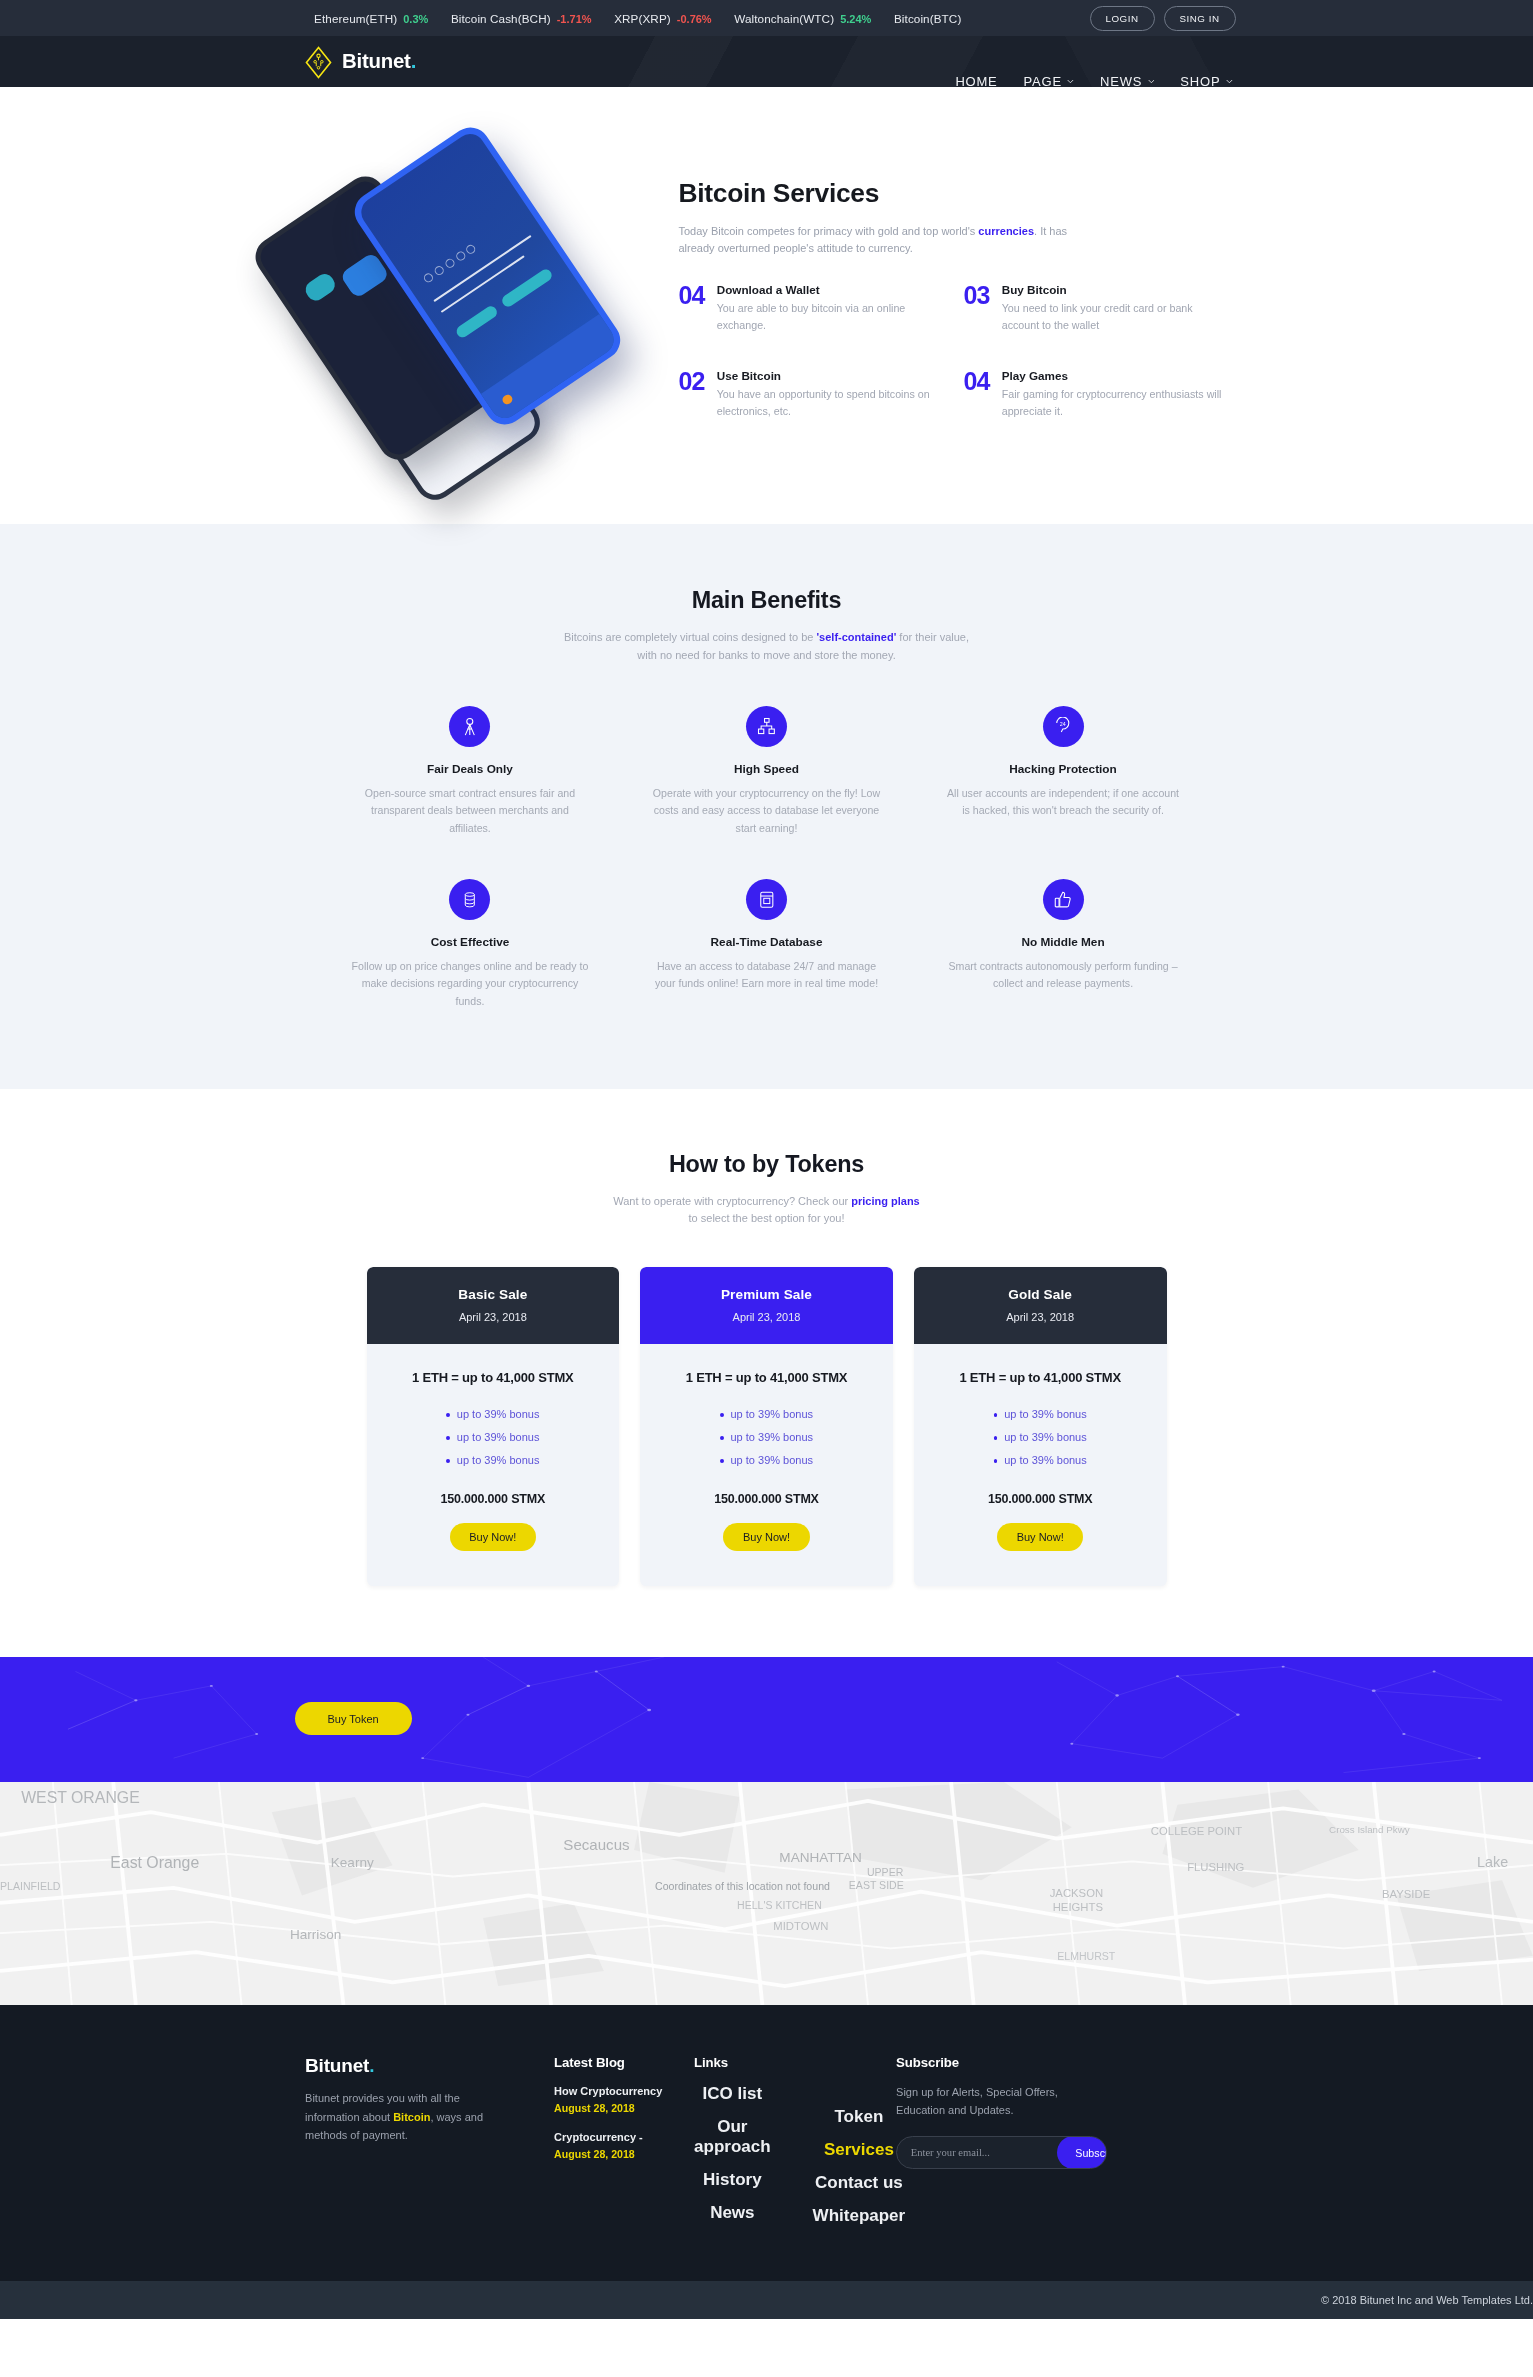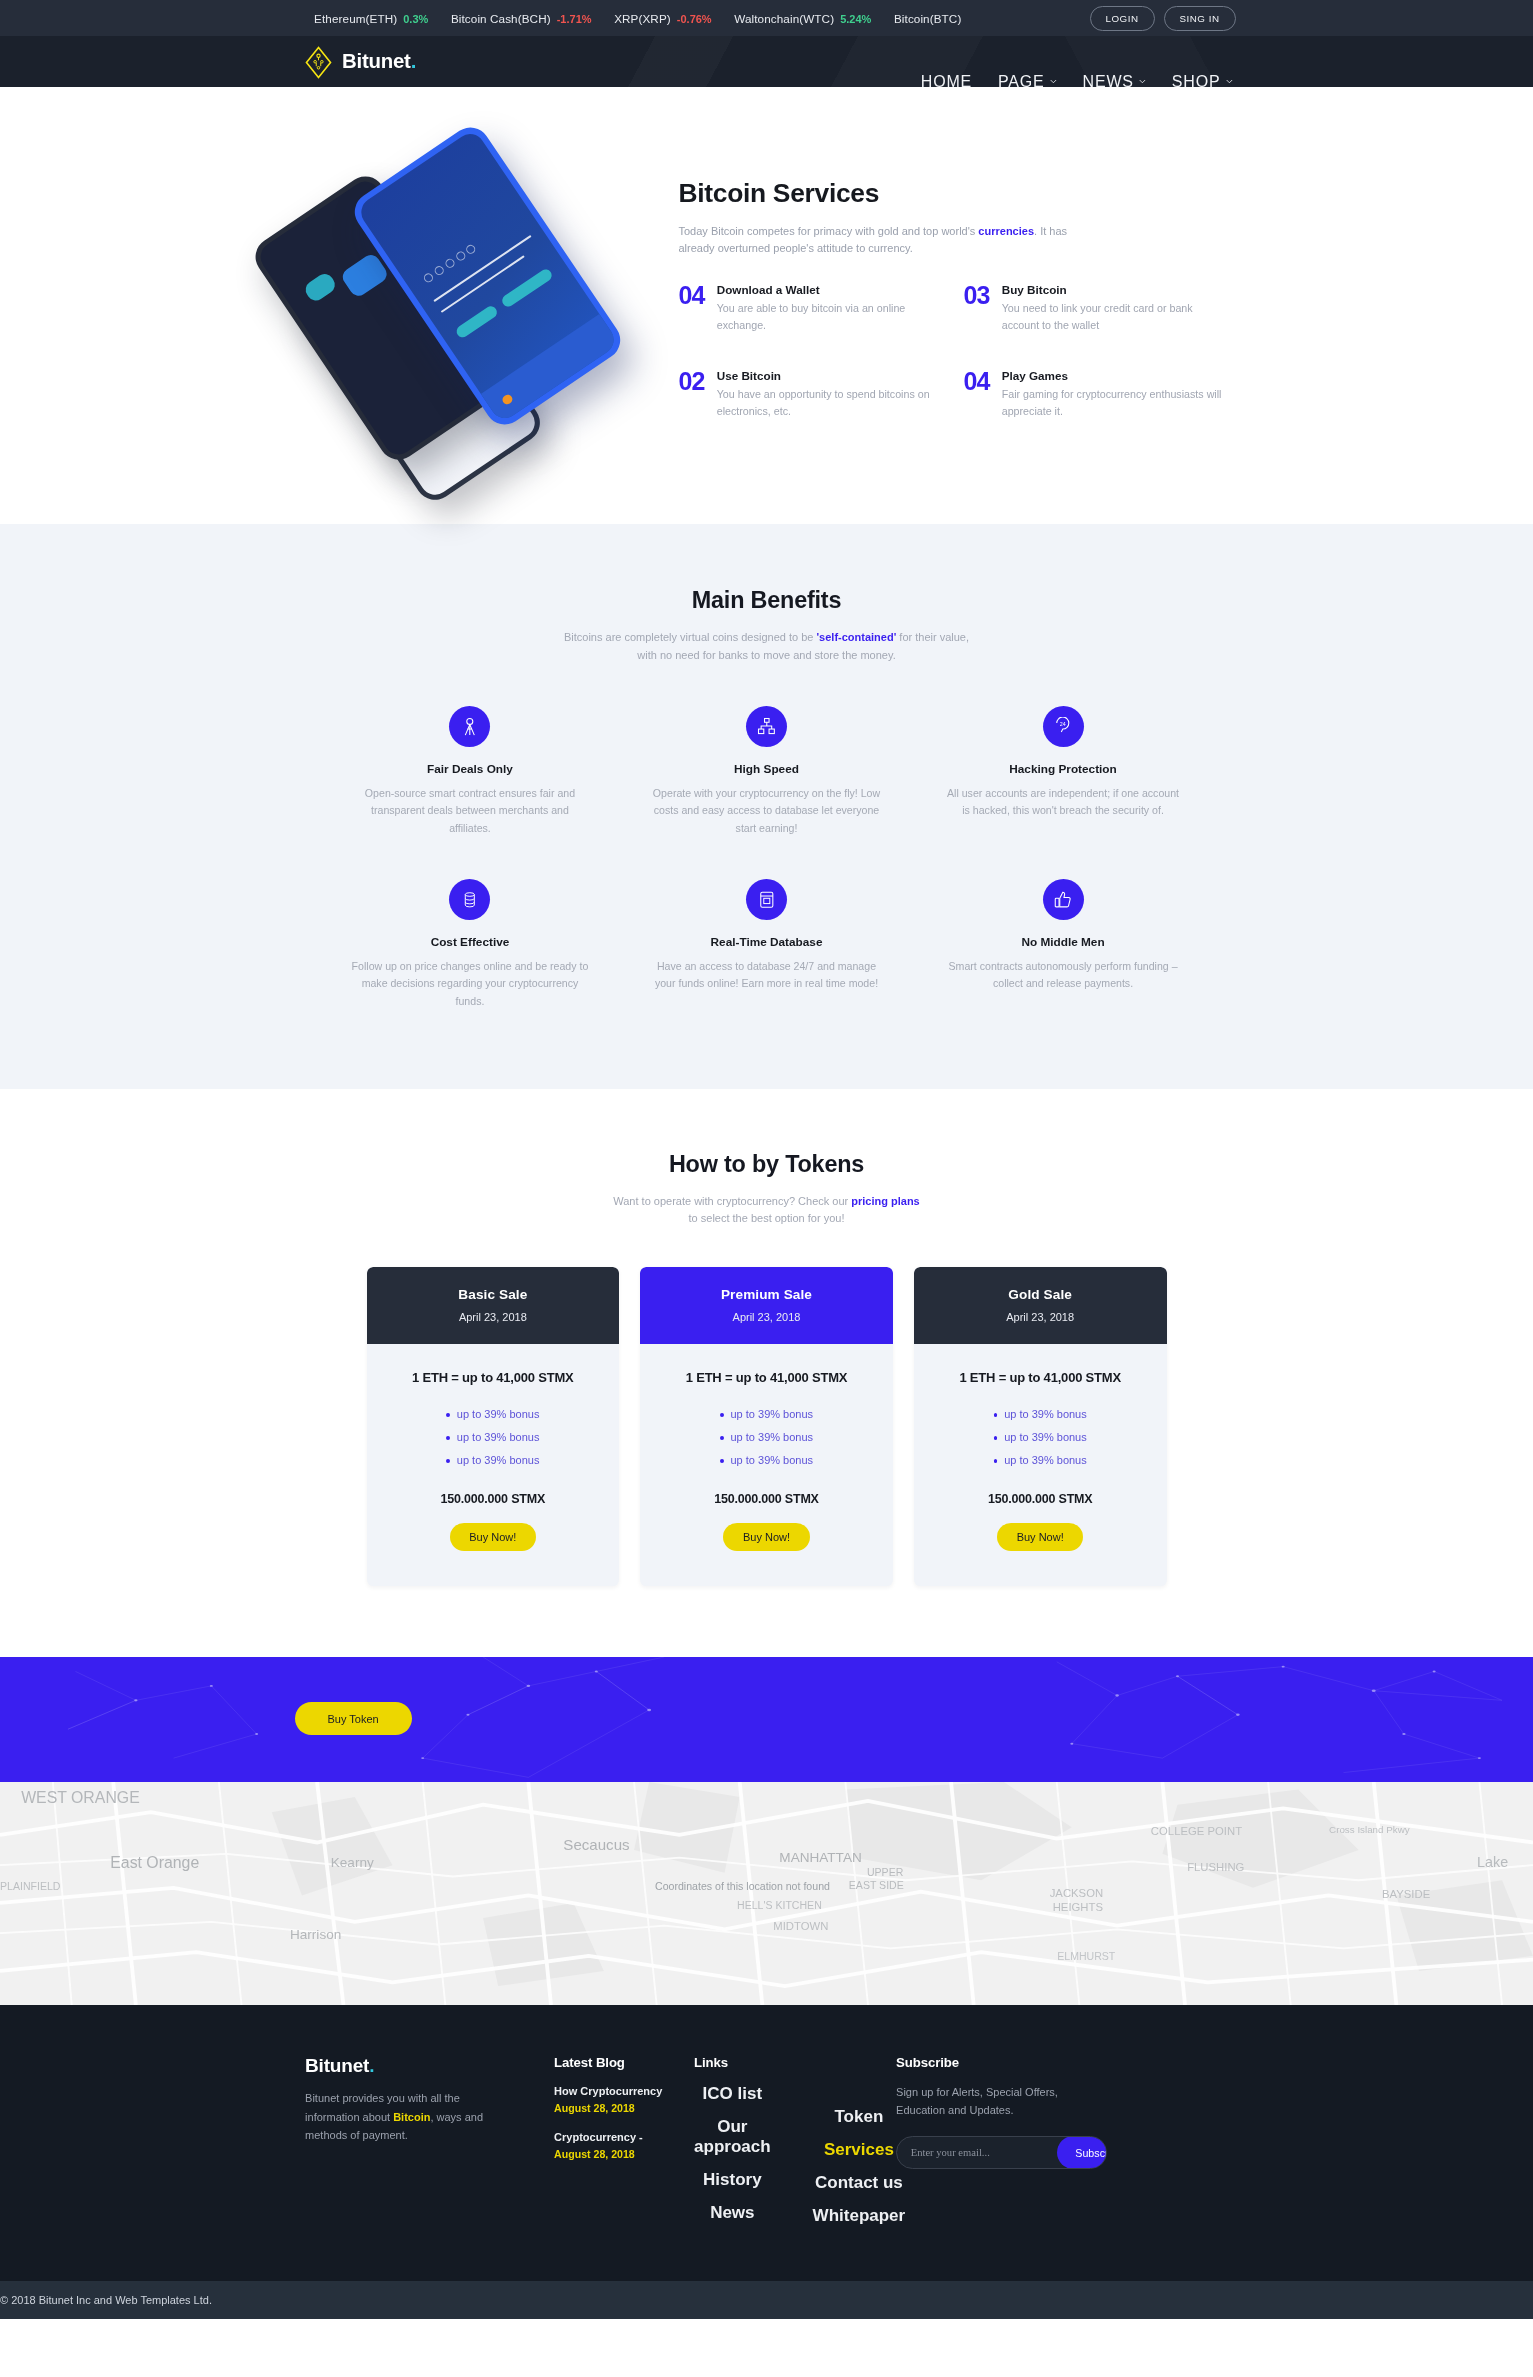--- a/index.html
+++ b/index.html
@@ -54,21 +54,21 @@
     width:944px; margin:0 auto; height:51px;
     display:flex; align-items:center; justify-content:space-between;
     position:relative; z-index:2;
   }
   .brand { display:flex; align-items:center; gap:9.8px; padding-left:10.6px; }
   .brand-mark { width:27px; height:32px; display:block; }
   .brand-text { color:#ffffff; font-size:20.4px; font-weight:700; letter-spacing:-0.2px; }
   .brand-text .dot { color:#32c8de; }
   .menu { display:flex; align-items:center; gap:26px; padding-right:6px;}
   .menu-item {
-    color:#f1f3f6; font-size:16px; letter-spacing:0.8px;
+    color:#f1f3f6; font-size:13px; letter-spacing:0.8px;
     display:flex; align-items:center; gap:5.3px; cursor:pointer;margin-top:40px;
   }
   .caret { width:6.8px; height:6.8px; display:inline-block; }
   .caret svg{display:block}
 
   
   .hero { background:#fff; padding:47px 0 65px; }
   .hero-inner { width:944px; margin:0 auto; display:flex; align-items:center; }
   .hero-art { width:355px; height:325px; position:relative; flex:none; }
   .hero-copy { flex:1; padding-left:29px; padding-top:4.5px;}
@@ -199,21 +199,21 @@
   .sub-form { display:flex; align-items:center; width:211px; height:33px; border:0.8px solid #39404c; border-radius:16.6px; overflow:hidden; background:#1b222c;}
   .sub-input {
     flex:1; background:transparent; border:none; outline:none; color:#d5d9e0;
     font-family:Liberation Serif, serif; font-size:10.6px; padding:0 13.6px;
   }
   .sub-input::placeholder{color:#8b919c}
   .sub-btn {
     background:#3a1ff0; color:#fff; border:none; font-family:inherit; font-size:10.7px;
     height:33px; padding:0 18px; border-radius:16.6px; cursor:pointer; flex:none;
   }
-  .copyright { background:#26303c; text-align:left; padding:13px 0; color:#cdd3dc; font-size:11px;}
+  .copyright { background:#26303c; text-align:right; padding:13px 0; color:#cdd3dc; font-size:11px;}
 </style>
 </head>
 <body>
 
 <div class="wrap">
 
   <div class="ticker">
     <div class="ticker-inner">
       <div class="ticker-list" id="tickerList">
           <div class="ticker-item">

